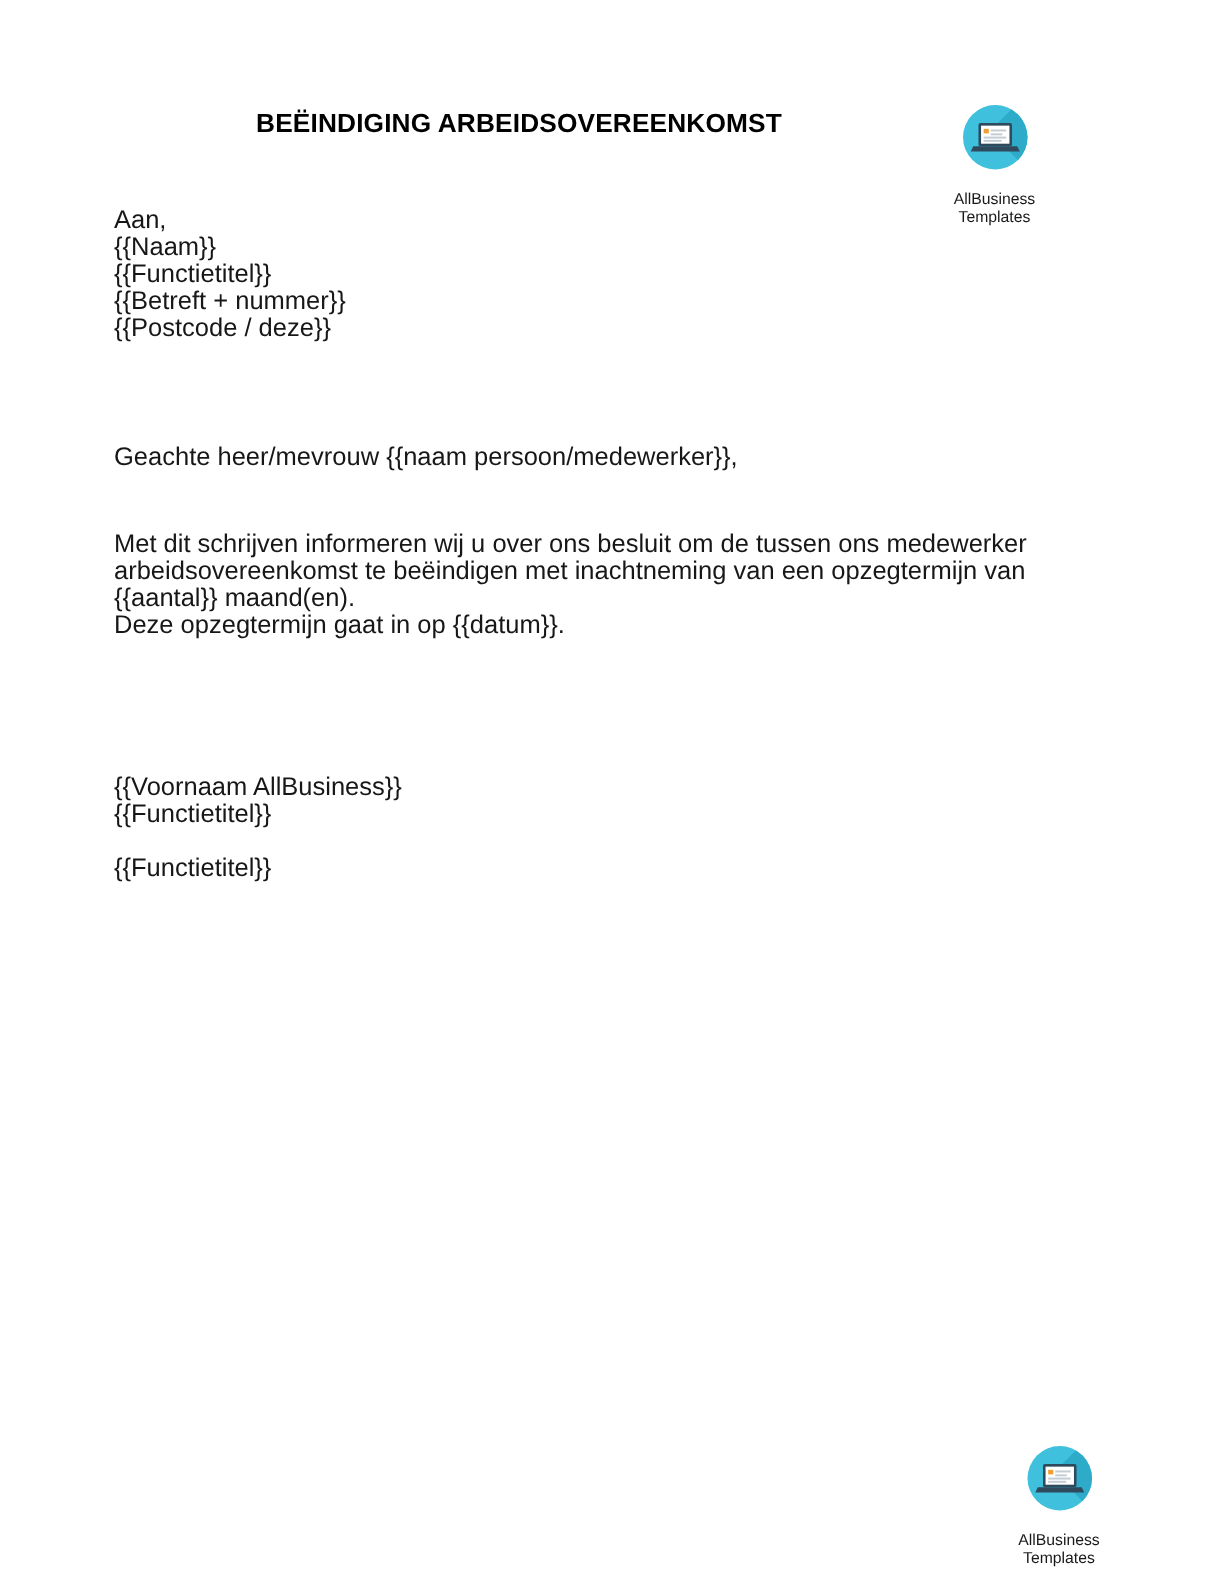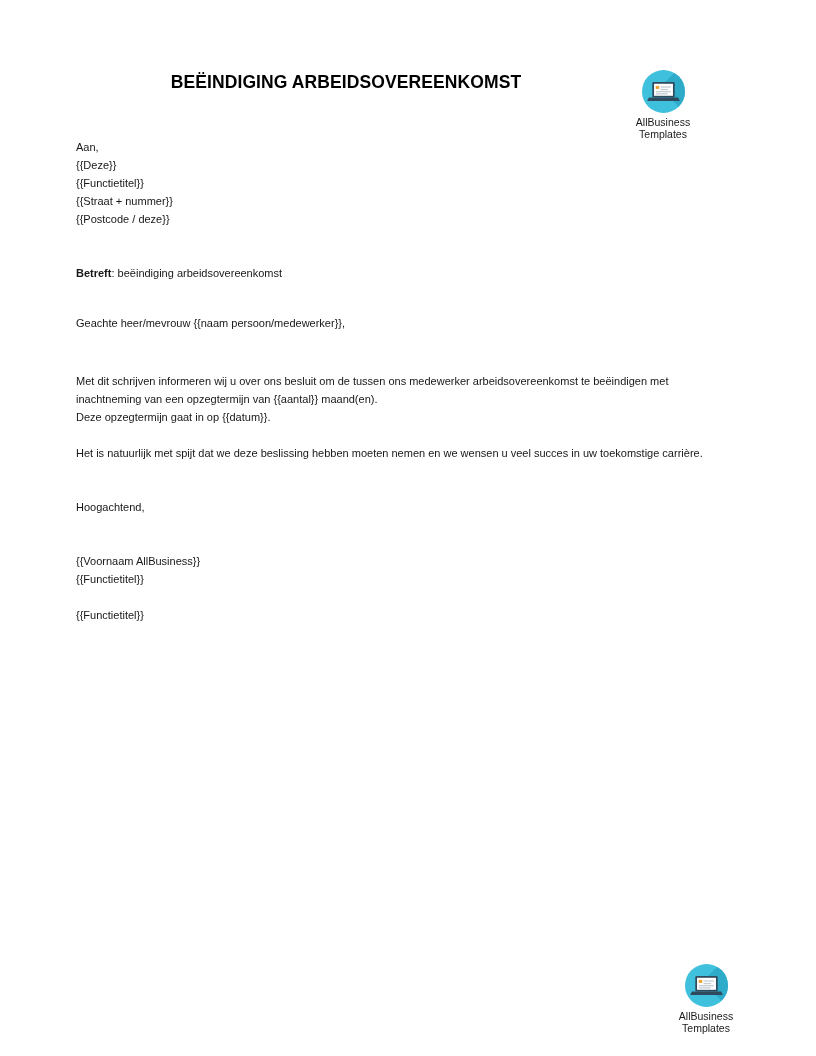--- a/index.html
+++ b/index.html
@@ -65,36 +65,36 @@
     transform-origin: 100% 100%;
     opacity: .85;
   }
   .logo-mark svg {
     position: absolute;
     left: 0; top: 0;
     width: 100%;
     height: 100%;
   }
   .logo-text {
-    margin-top: 3px;
+    margin-top: 14px;
     font-size: 10.5px;
     line-height: 1.18;
     color: #1a1a1a;
     font-family: "Liberation Sans", sans-serif;
     white-space: pre-line;
     text-align: center;
   }
 
   
   .body-text {
     position: absolute;
     left: 76px;
     top: 138px;
     width: 636px;
-    font-size: 11px;
+    font-size: 17px;
     line-height: 18px;
     color: #171717;
   }
   .blk { margin: 0; }
   .ln { display: block; white-space: pre-wrap; }
   .gap-18 { height: 18px; }
   .gap-32 { height: 32px; }
   .gap-36 { height: 36px; }
   .gap-40 { height: 40px; }
   .bold { font-weight: bold; }
@@ -140,56 +140,47 @@
       </svg>
     </div>
     <div class="logo-text">AllBusiness
 Templates</div>
   </div>
 
   <div class="body-text">
 
     <div class="blk">
       <span class="ln">Aan,</span>
-      <span class="ln">{{Deze}}</span>
+      <span class="ln">{{Naam}}</span>
       <span class="ln">{{Functietitel}}</span>
-      <span class="ln">{{Straat + nummer}}</span>
+      <span class="ln">{{Betreft + nummer}}</span>
       <span class="ln">{{Postcode / deze}}</span>
     </div>
 
     <div class="gap-36"></div>
 
-    <div class="blk">
-      <span class="bold">Betreft</span><span>: </span><span>beëindiging arbeidsovereenkomst</span>
-    </div>
 
     <div class="gap-32"></div>
 
     <div class="blk">
       <span class="ln">Geachte heer/mevrouw {{naam persoon/medewerker}},</span>
     </div>
 
     <div class="gap-40"></div>
 
     <div class="blk">
       <span class="para">Met dit schrijven informeren wij u over ons besluit om de tussen ons medewerker arbeidsovereenkomst te beëindigen met inachtneming van een opzegtermijn van {{aantal}} maand(en).</span>
       <span class="ln">Deze opzegtermijn gaat in op {{datum}}.</span>
     </div>
 
     <div class="gap-18"></div>
 
-    <div class="blk">
-      <span class="para">Het is natuurlijk met spijt dat we deze beslissing hebben moeten nemen en we wensen u veel succes in uw toekomstige carrière.</span>
-    </div>
 
     <div class="gap-36"></div>
 
-    <div class="blk">
-      <span class="ln">Hoogachtend,</span>
-    </div>
 
     <div class="gap-36"></div>
 
     <div class="blk">
       <span class="ln">{{Voornaam AllBusiness}}</span>
       <span class="ln">{{Functietitel}}</span>
     </div>
 
     <div class="gap-18"></div>
 

